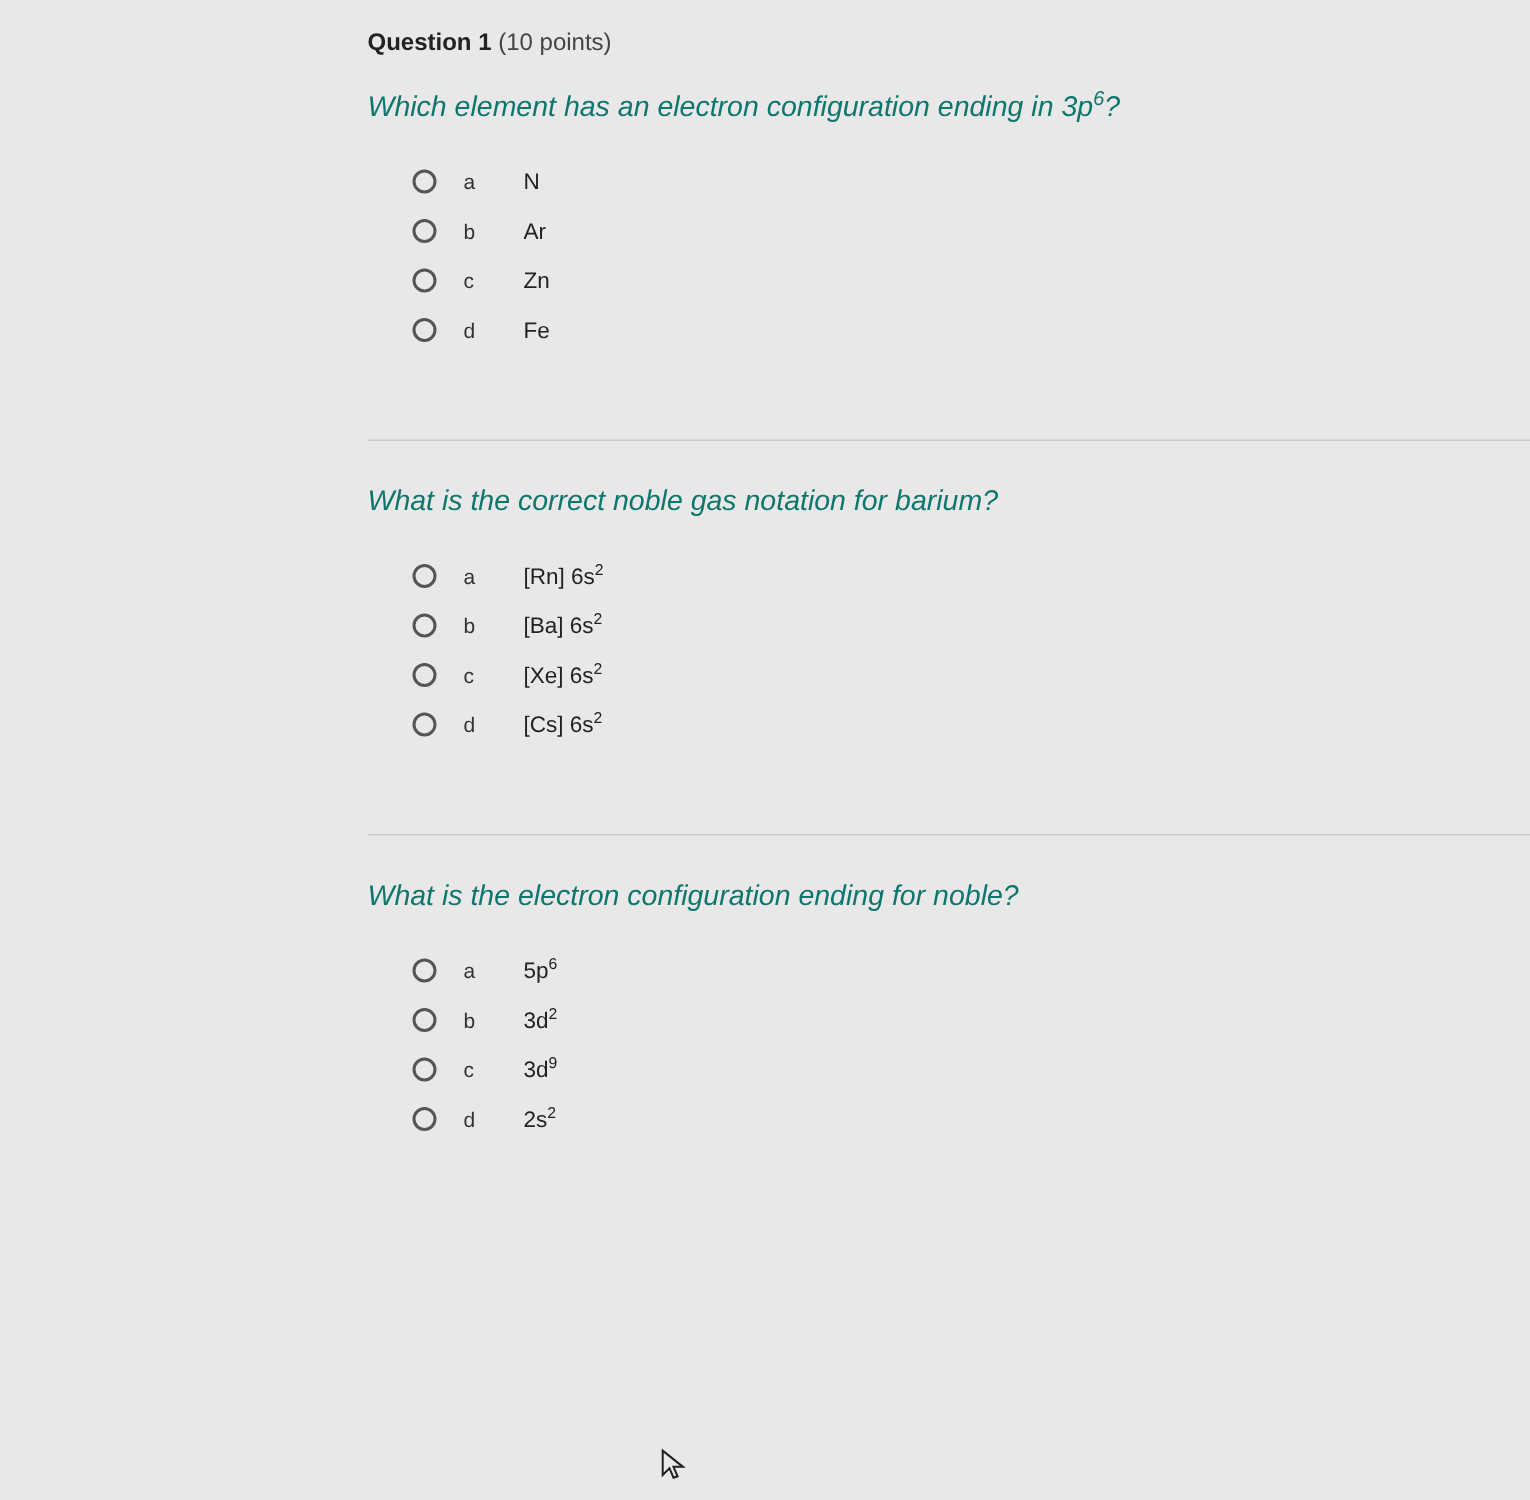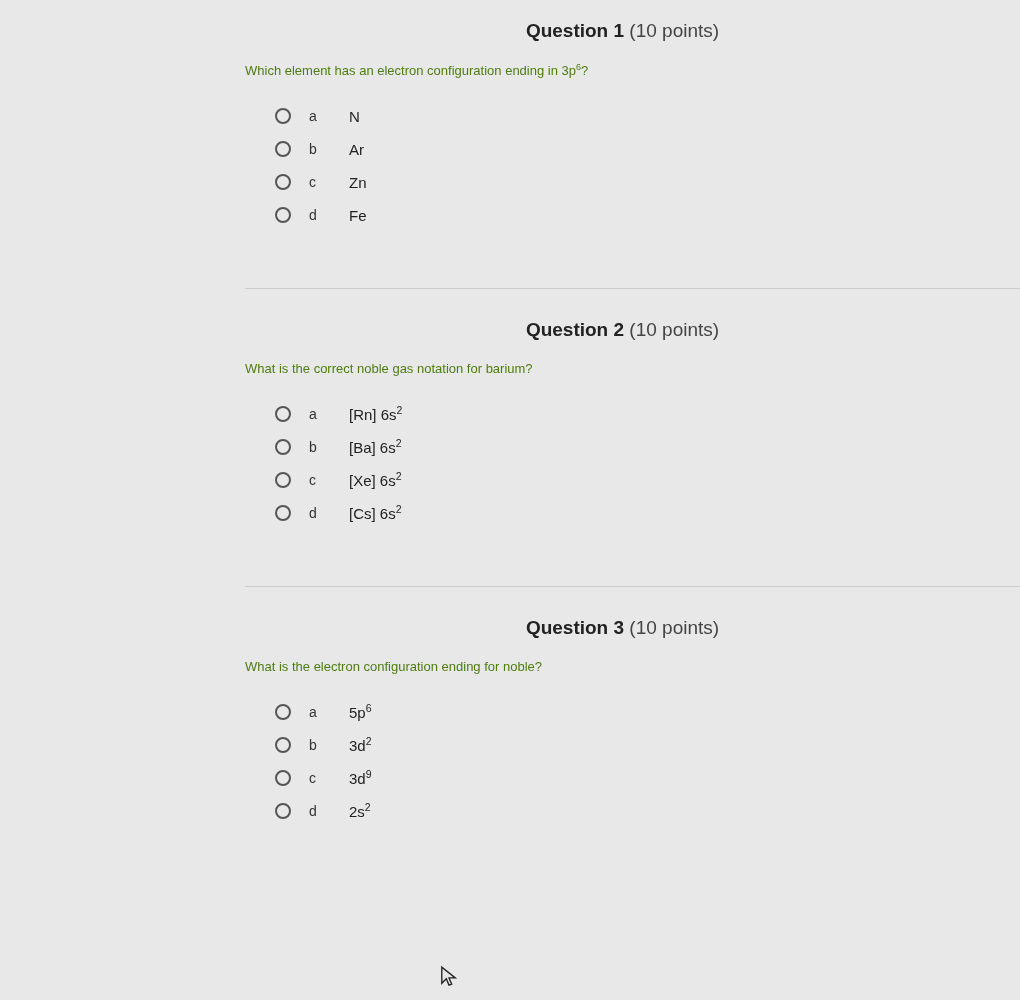--- a/index.html
+++ b/index.html
@@ -18,36 +18,36 @@
     .question-block {
       padding-bottom: 50px;
       margin-bottom: 30px;
       border-bottom: 1px solid #ccc;
       padding-right: 20px;
     }
     .question-block:last-child {
       border-bottom: none;
     }
     .question-header {
-      font-size: 19px;
+      font-size: 16px;
       margin-bottom: 20px;
-      text-align: center;
     }
     .question-number {
       font-weight: bold;
       color: #222;
     }
     .question-points {
       font-weight: normal;
       color: #444;
     }
     .question-prompt {
-      font-size: 13px;
-      color: #4d7c0f;
+      font-size: 19px;
+      color: #0f766e;
       margin-bottom: 28px;
+      font-style: italic;
     }
     .options {
       padding-left: 30px;
     }
     .option-row {
       display: flex;
       align-items: center;
       margin-bottom: 14px;
     }
     .radio {
@@ -113,24 +113,20 @@
       </div>
       <div class="option-row">
         <div class="radio"></div>
         <span class="option-key">d</span>
         <span class="option-value"><span>Fe</span><sup></sup></span>
       </div>
     </div>
   </div>
 
   <div class="question-block">
-    <div class="question-header">
-      <span class="question-number">Question 2</span>
-      <span class="question-points">(10 points)</span>
-    </div>
     <div class="question-prompt">
       <span>What is the correct noble gas notation for barium?</span>
     </div>
     <div class="options">
       <div class="option-row">
         <div class="radio"></div>
         <span class="option-key">a</span>
         <span class="option-value"><span>[Rn] 6s</span><sup>2</sup></span>
       </div>
       <div class="option-row">
@@ -145,24 +141,20 @@
       </div>
       <div class="option-row">
         <div class="radio"></div>
         <span class="option-key">d</span>
         <span class="option-value"><span>[Cs] 6s</span><sup>2</sup></span>
       </div>
     </div>
   </div>
 
   <div class="question-block">
-    <div class="question-header">
-      <span class="question-number">Question 3</span>
-      <span class="question-points">(10 points)</span>
-    </div>
     <div class="question-prompt">
       <span>What is the electron configuration ending for noble?</span>
     </div>
     <div class="options">
       <div class="option-row">
         <div class="radio"></div>
         <span class="option-key">a</span>
         <span class="option-value"><span>5p</span><sup>6</sup></span>
       </div>
       <div class="option-row">

